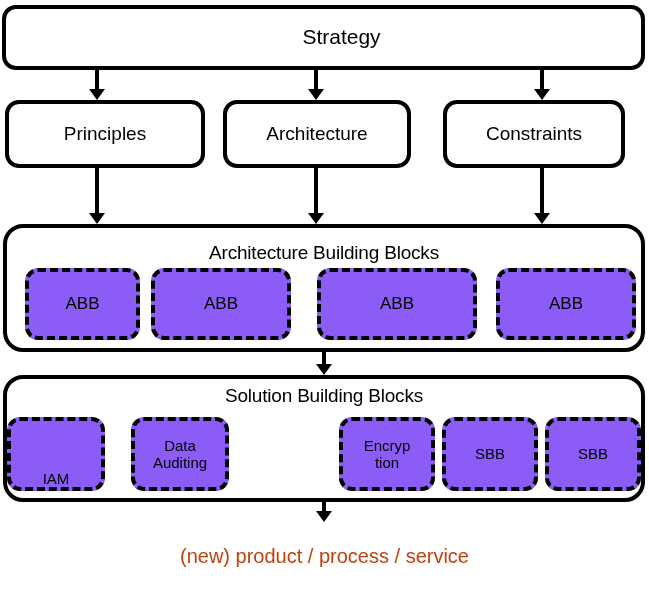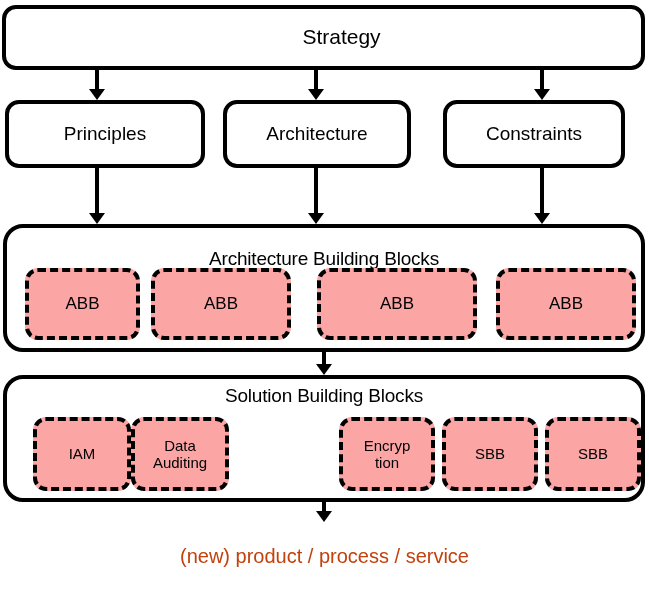--- a/index.html
+++ b/index.html
@@ -48,21 +48,21 @@
     font-size: 19px;
     color: #000000;
     letter-spacing: -0.2px;
     white-space: nowrap;
   }
   .dashed-box {
     position: absolute;
     box-sizing: border-box;
     border: 4px dashed #000000;
     border-radius: 13px;
-    background: #fca5a5;
+    background: #8b5cf6;
     display: flex;
     align-items: center;
     justify-content: center;
     text-align: center;
     color: #000000;
     font-size: 16px;
     line-height: 1.15;
   }
 
   
@@ -147,21 +147,21 @@
   <div class="arrow" style="left:307px; top:168px; width:18px; height:56px;">
     <span class="shaft" style="height:46px;"></span>
       <span class="head"></span>
   </div>
   <div class="arrow" style="left:533px; top:168px; width:18px; height:56px;">
     <span class="shaft" style="height:46px;"></span>
       <span class="head"></span>
   </div>
 
   <div class="container-box" style="left:3px; top:224px; width:642px; height:128px;">
-    <div class="container-title" style="top:20px;">Architecture Building Blocks</div>
+    <div class="container-title" style="top:14px;">Architecture Building Blocks</div>
 
     <div class="dashed-box t-abb" style="left:18px; top:40px; width:115px; height:72px;">
       <span>ABB</span>
     </div>
     <div class="dashed-box t-abb" style="left:144px; top:40px; width:140px; height:72px;">
       <span>ABB</span>
     </div>
     <div class="dashed-box t-abb" style="left:310px; top:40px; width:160px; height:72px;">
       <span>ABB</span>
     </div>
@@ -171,21 +171,21 @@
   </div>
 
   <div class="arrow" style="left:315px; top:352px; width:18px; height:23px;">
     <span class="shaft" style="height:13px;"></span>
       <span class="head"></span>
   </div>
 
   <div class="container-box" style="left:3px; top:375px; width:642px; height:127px;">
     <div class="container-title" style="top:6px;">Solution Building Blocks</div>
 
-    <div class="dashed-box t-sbb" style="left:26px; top:38px; width:98px; height:74px;">
+    <div class="dashed-box t-sbb" style="left:0; top:38px; width:98px; height:74px;align-items:flex-end;">
       <span>IAM</span>
     </div>
 
     <div class="dashed-box t-sbb" style="left:124px; top:38px; width:98px; height:74px;">
       <span>
         <span class="lines-2">Data</span>
         <span class="lines-2">Auditing</span>
       </span>
     </div>
 

